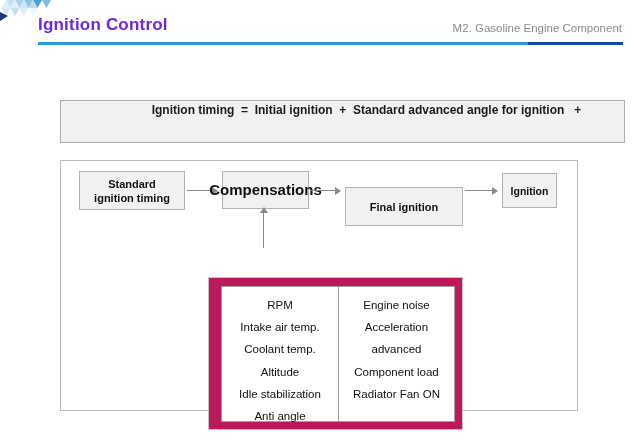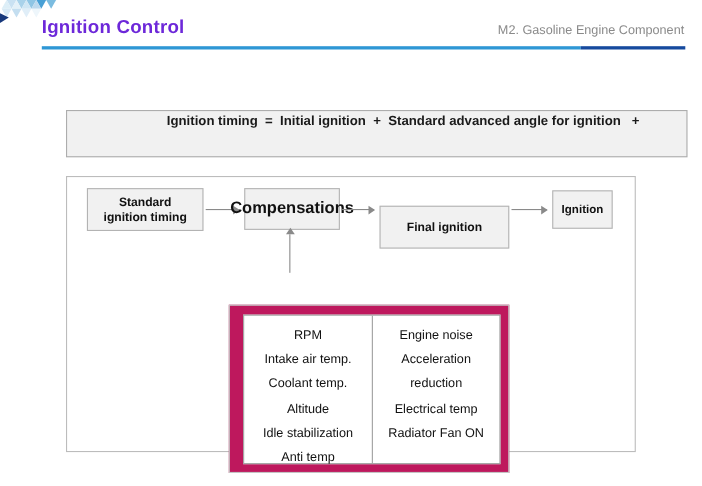--- a/index.html
+++ b/index.html
@@ -132,27 +132,27 @@
     <div class="varrow"></div>
 
     <div class="factors-outer">
       <div class="factors-inner">
         <div class="col col-left">
           <div>RPM</div>
           <div>Intake air temp.</div>
           <div>Coolant temp.</div>
           <div>Altitude</div>
           <div>Idle stabilization</div>
-          <div>Anti temp</div>
+          <div>Anti angle</div>
         </div>
         <div class="col col-right">
           <div>Engine noise</div>
           <div>Acceleration</div>
-          <div>reduction</div>
-          <div>Electrical temp</div>
+          <div>advanced</div>
+          <div>Component load</div>
           <div>Radiator Fan ON</div>
         </div>
       </div>
     </div>
 
   </div>
 
 </div>
 
 </body></html>

